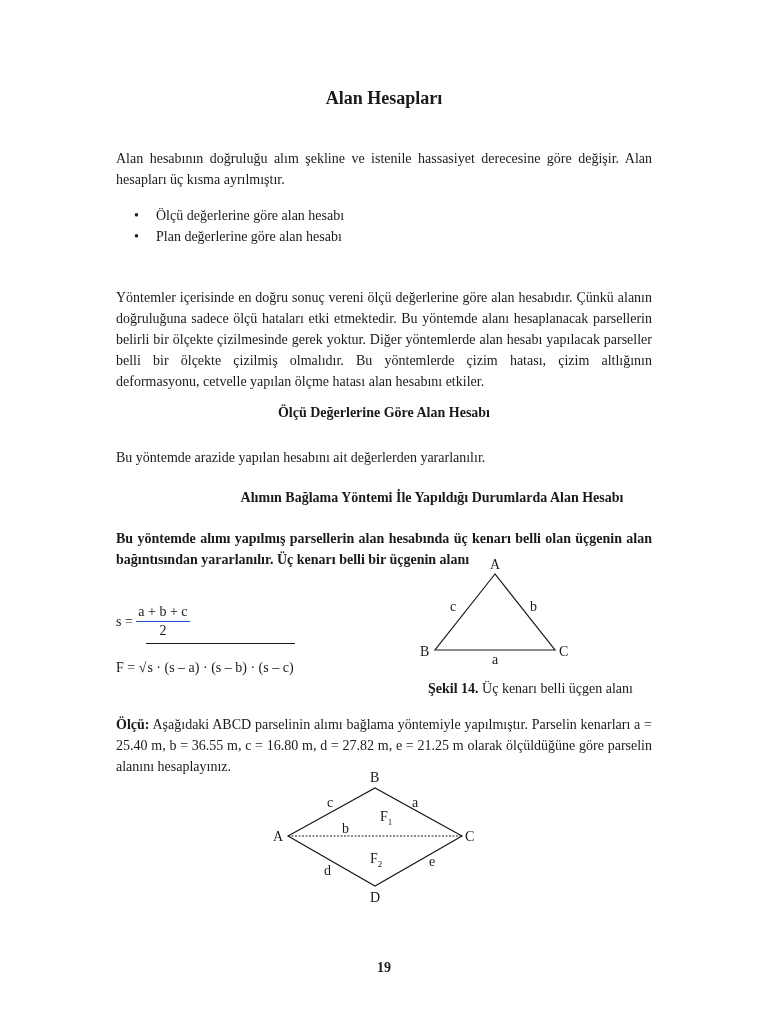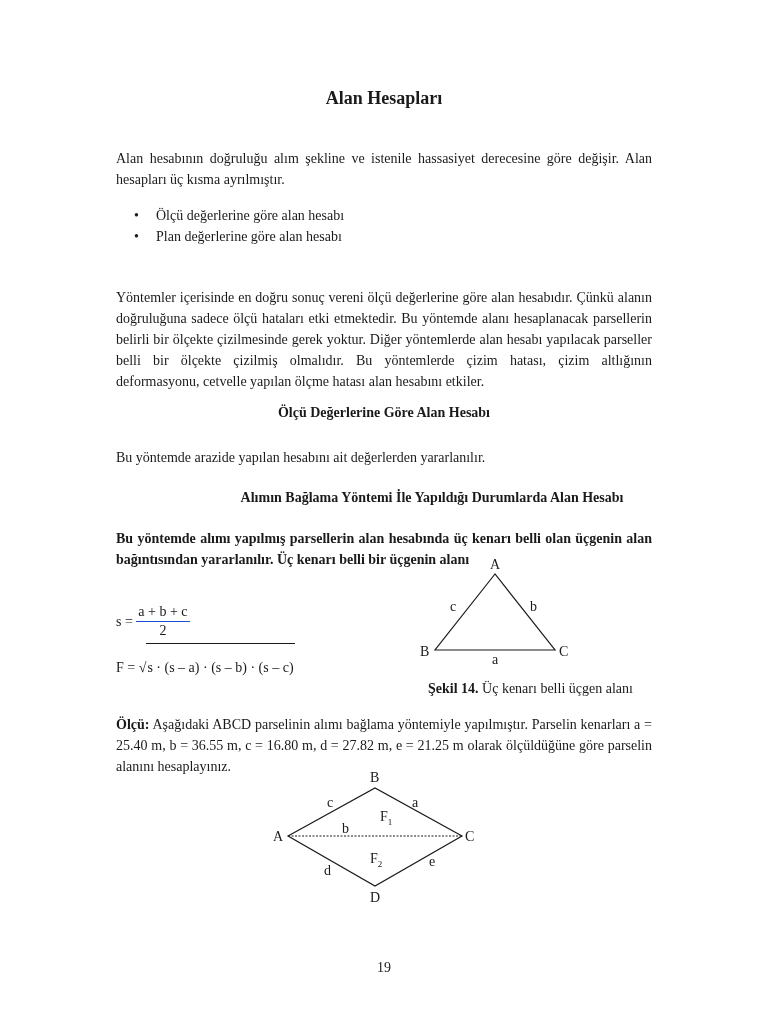--- a/index.html
+++ b/index.html
@@ -33,21 +33,21 @@
     .subhead {
       left: 0; width: 768px; text-align: center; font-weight: bold; font-size: 14px;
     }
     .formula { font-size: 14px; }
     .frac { display: inline-block; vertical-align: middle; text-align: center; }
     .frac .num { display: block; border-bottom: 1px solid #1d4ed8; padding: 0 2px 1px; }
     .frac .den { display: block; padding-top: 1px; }
     .sqrt-body { border-top: 1px solid #1a1a1a; padding: 16px 1px; }
     svg text { font-family: "Liberation Serif", "DejaVu Serif", serif; fill: #1a1a1a; }
     .caption { font-size: 14px; }
-    .pagenum { left: 0; width: 768px; text-align: center; top: 960px; font-size: 14px; }
+    .pagenum { left: 0; width: 768px; text-align: center; top: 960px; font-size: 14px; font-weight: bold; }
   </style>
 </head>
 <body>
 
 <div>
 
   <div class="abs title">Alan Hesapları</div>
 
   <div class="abs para" style="top:148px;">Alan hesabının doğruluğu alım şekline ve istenile hassasiyet derecesine göre değişir. Alan hesapları üç kısma ayrılmıştır.</div>
 

